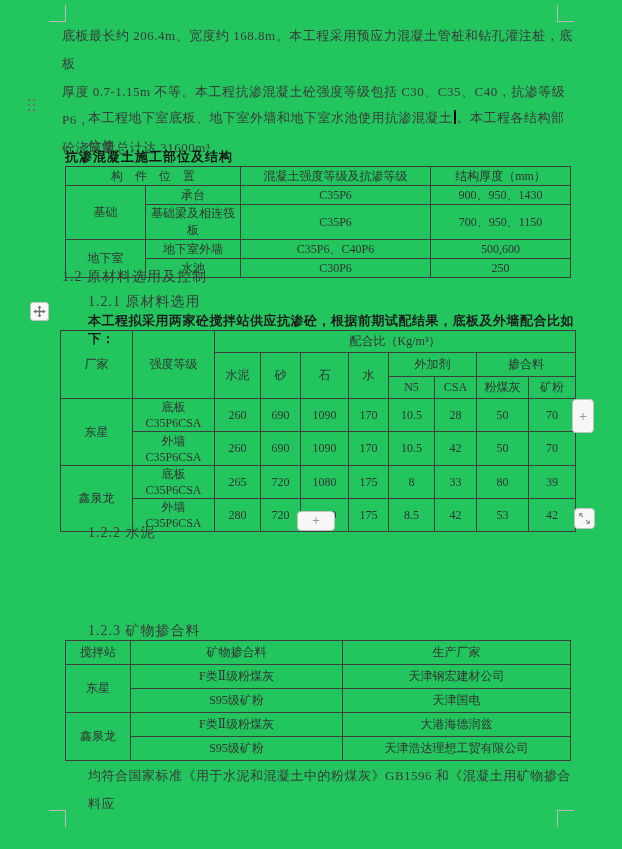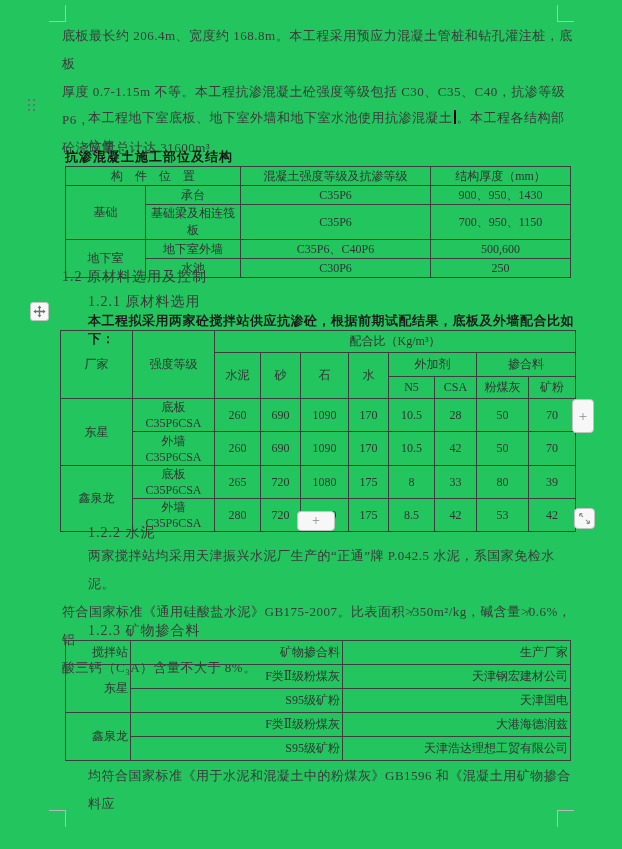--- a/index.html
+++ b/index.html
@@ -40,21 +40,21 @@
         font-weight:normal;font-size:12px;padding:0 2px;overflow:hidden;
         color:#333;}
   .tbl-title{font-weight:bold;color:#161616;font-size:13px;text-align:left;
              font-family:"Liberation Sans","DejaVu Sans",sans-serif;letter-spacing:1px;}
 
   .t1{left:65px;top:166px;width:505px;}
   .t1 td{height:18px;}
 
   .t2{left:60px;top:330px;width:515px;}
   .t3{left:65px;top:640px;width:505px;}
-  .t3 td{height:23px;text-align:right;}
+  .t3 td{height:23px;}
 
   .grade-line:empty{display:none;}
   .grade-cell div{line-height:16px;}
 
   
   .ctrl{position:absolute;background:#f7f7f7;border:1px solid #c3c3c3;
         border-radius:4px;display:flex;align-items:center;justify-content:center;
         color:#8a8a8a;box-sizing:border-box;cursor:pointer;}
   .ctrl.plus-right{left:572px;top:399px;width:22px;height:34px;font-size:15px;}
   .ctrl.plus-bottom{left:297px;top:511px;width:38px;height:20px;font-size:14px;}
@@ -241,25 +241,20 @@
   <div class="ctrl expand">
     <svg width="13" height="13" viewBox="0 0 16 16">
       <g stroke="#8a8a8a" stroke-width="1.3" fill="none">
         <path d="M6.2 6.2 L2 2 M2 2 H5.4 M2 2 V5.4"></path>
         <path d="M9.8 9.8 L14 14 M14 14 H10.6 M14 14 V10.6"></path>
       </g>
     </svg>
   </div>
 
   <div class="blk heading" style="left:88px;top:524px;">1.2.2 水泥</div>
-  <div class="blk body-text" style="left:62px;top:542px;width:512px;">
-    <div class="indent">两家搅拌站均采用天津振兴水泥厂生产的“正通”牌 P.042.5 水泥，系国家免检水泥。</div>
-    <div>符合国家标准《通用硅酸盐水泥》GB175-2007。比表面积≯350m²/kg，碱含量≯0.6%，铝</div>
-    <div>酸三钙（C₃A）含量不大于 8%。</div>
-  </div>
 
   <div class="blk heading" style="left:88px;top:622px;">1.2.3 矿物掺合料</div>
 
   <table class="blk t3">
     <colgroup>
         <col style="width:65px">
         <col style="width:212px">
         <col style="width:228px">
       </colgroup>
     <tbody>

